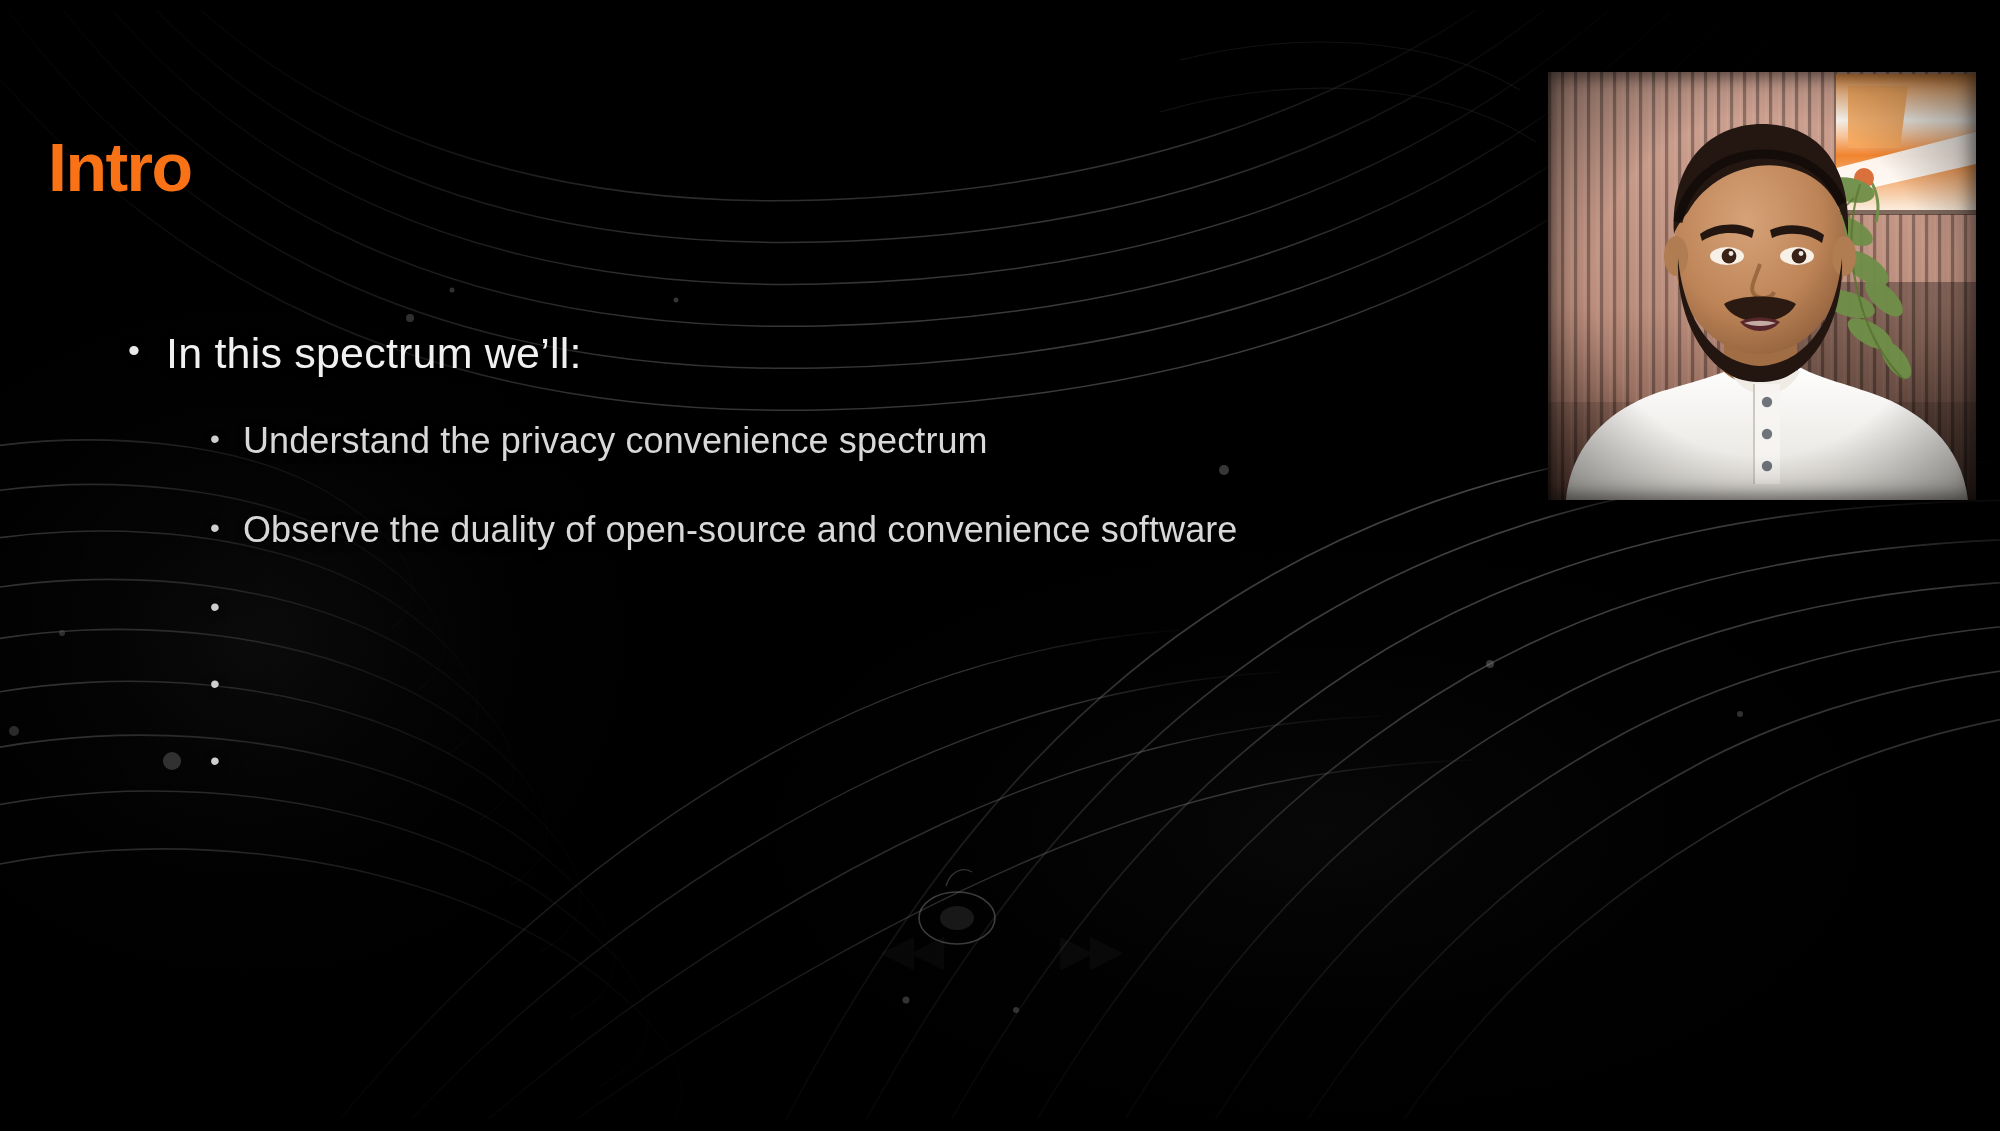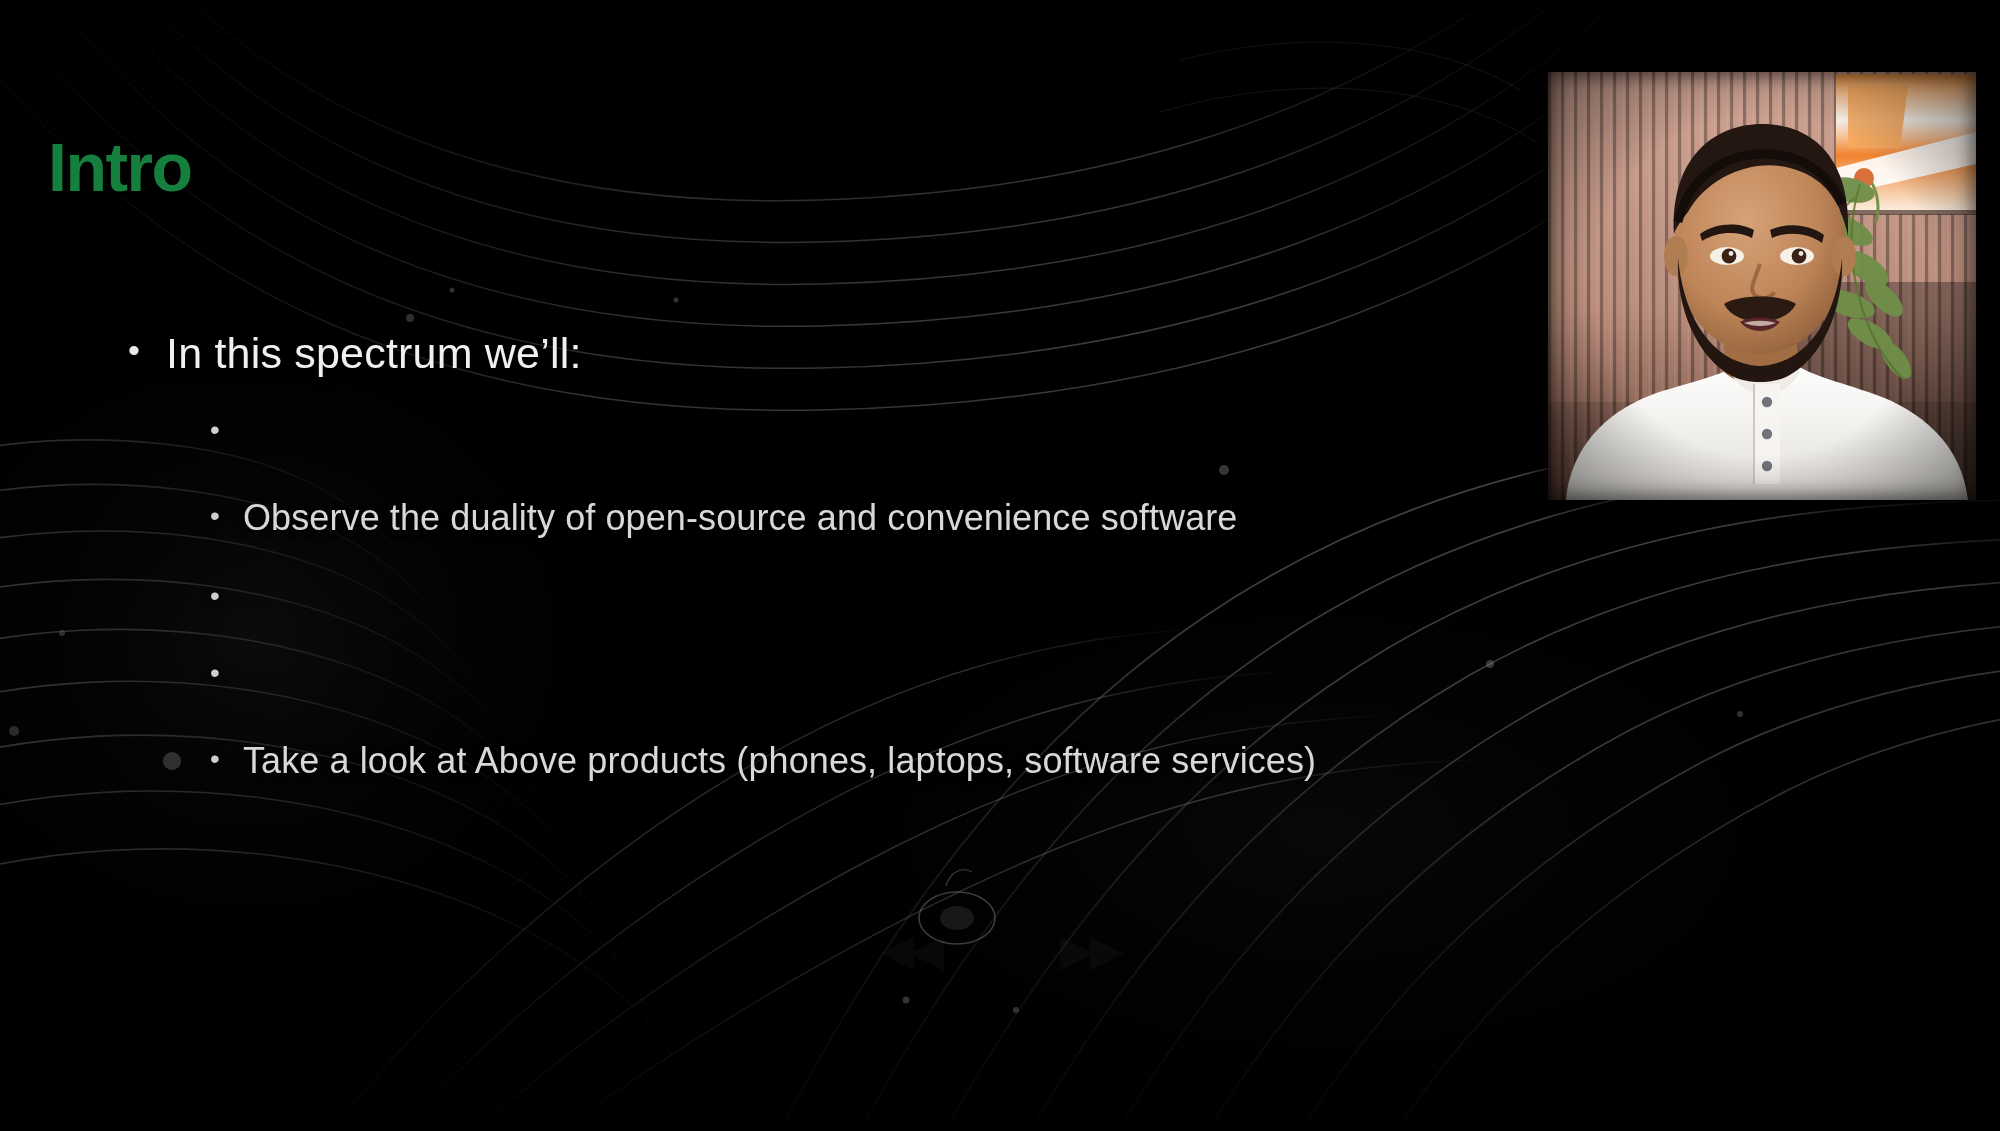--- a/index.html
+++ b/index.html
@@ -65,21 +65,21 @@
   .content{
     position:absolute; inset:0;
     z-index:3;
   }
 
   .slide-title{
     position:absolute;
     left:48px; top:133px;
     font-size:68px;
     font-weight:bold;
-    color:#15803d;
+    color:#f97316;
     letter-spacing:-1.5px;
     line-height:1;
     text-shadow:0 2px 10px rgba(0,0,0,.9);
     text-align:right;
   }
 
   .bullet-list{
     position:absolute;
     left:128px; top:330px;
     width:1500px;
@@ -267,34 +267,34 @@
 
     <ul class="bullet-list">
       <li class="bullet-l1">
         <span class="dot">•</span>
         <span>In this spectrum we’ll:</span>
       </li>
 
       <ul class="sublist">
         <li class="bullet-l2">
           <span class="dot">•</span>
+          <span>Understand the privacy convenience spectrum</span>
         </li>
         <li class="bullet-l2">
           <span class="dot">•</span>
           <span>Observe the duality of open-source and convenience software</span>
         </li>
         <li class="bullet-l2">
           <span class="dot">•</span>
         </li>
         <li class="bullet-l2">
           <span class="dot">•</span>
         </li>
         <li class="bullet-l2">
           <span class="dot">•</span>
-          <span>Take a look at Above products (phones, laptops, software services)</span>
         </li>
       </ul>
     </ul>
   </div>
 
   <div class="webcam">
     <div class="cam-inner">
       <svg viewBox="0 0 428 428" preserveAspectRatio="xMidYMid slice" xmlns="http://www.w3.org/2000/svg" aria-hidden="true">
         <defs>
           <linearGradient id="wallG" x1="0" y1="0" x2="0" y2="1">

